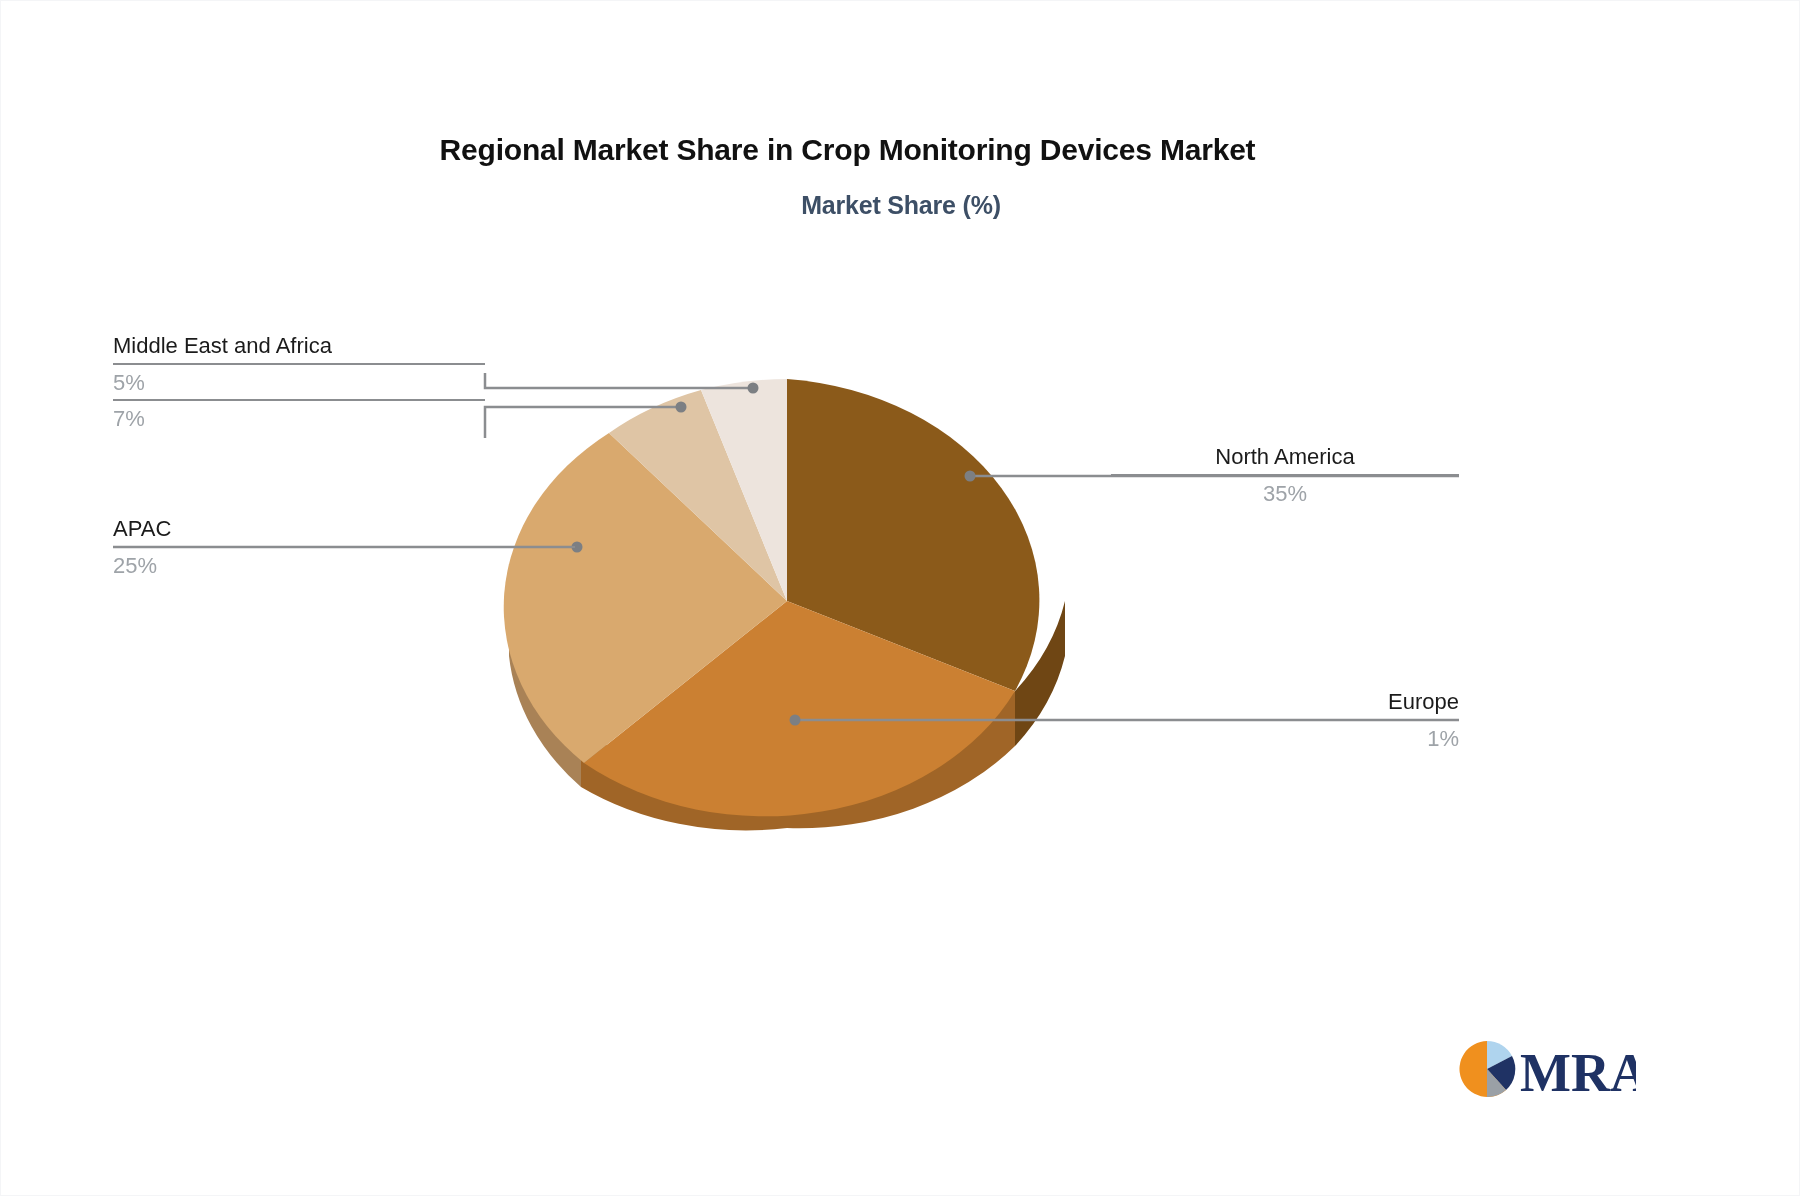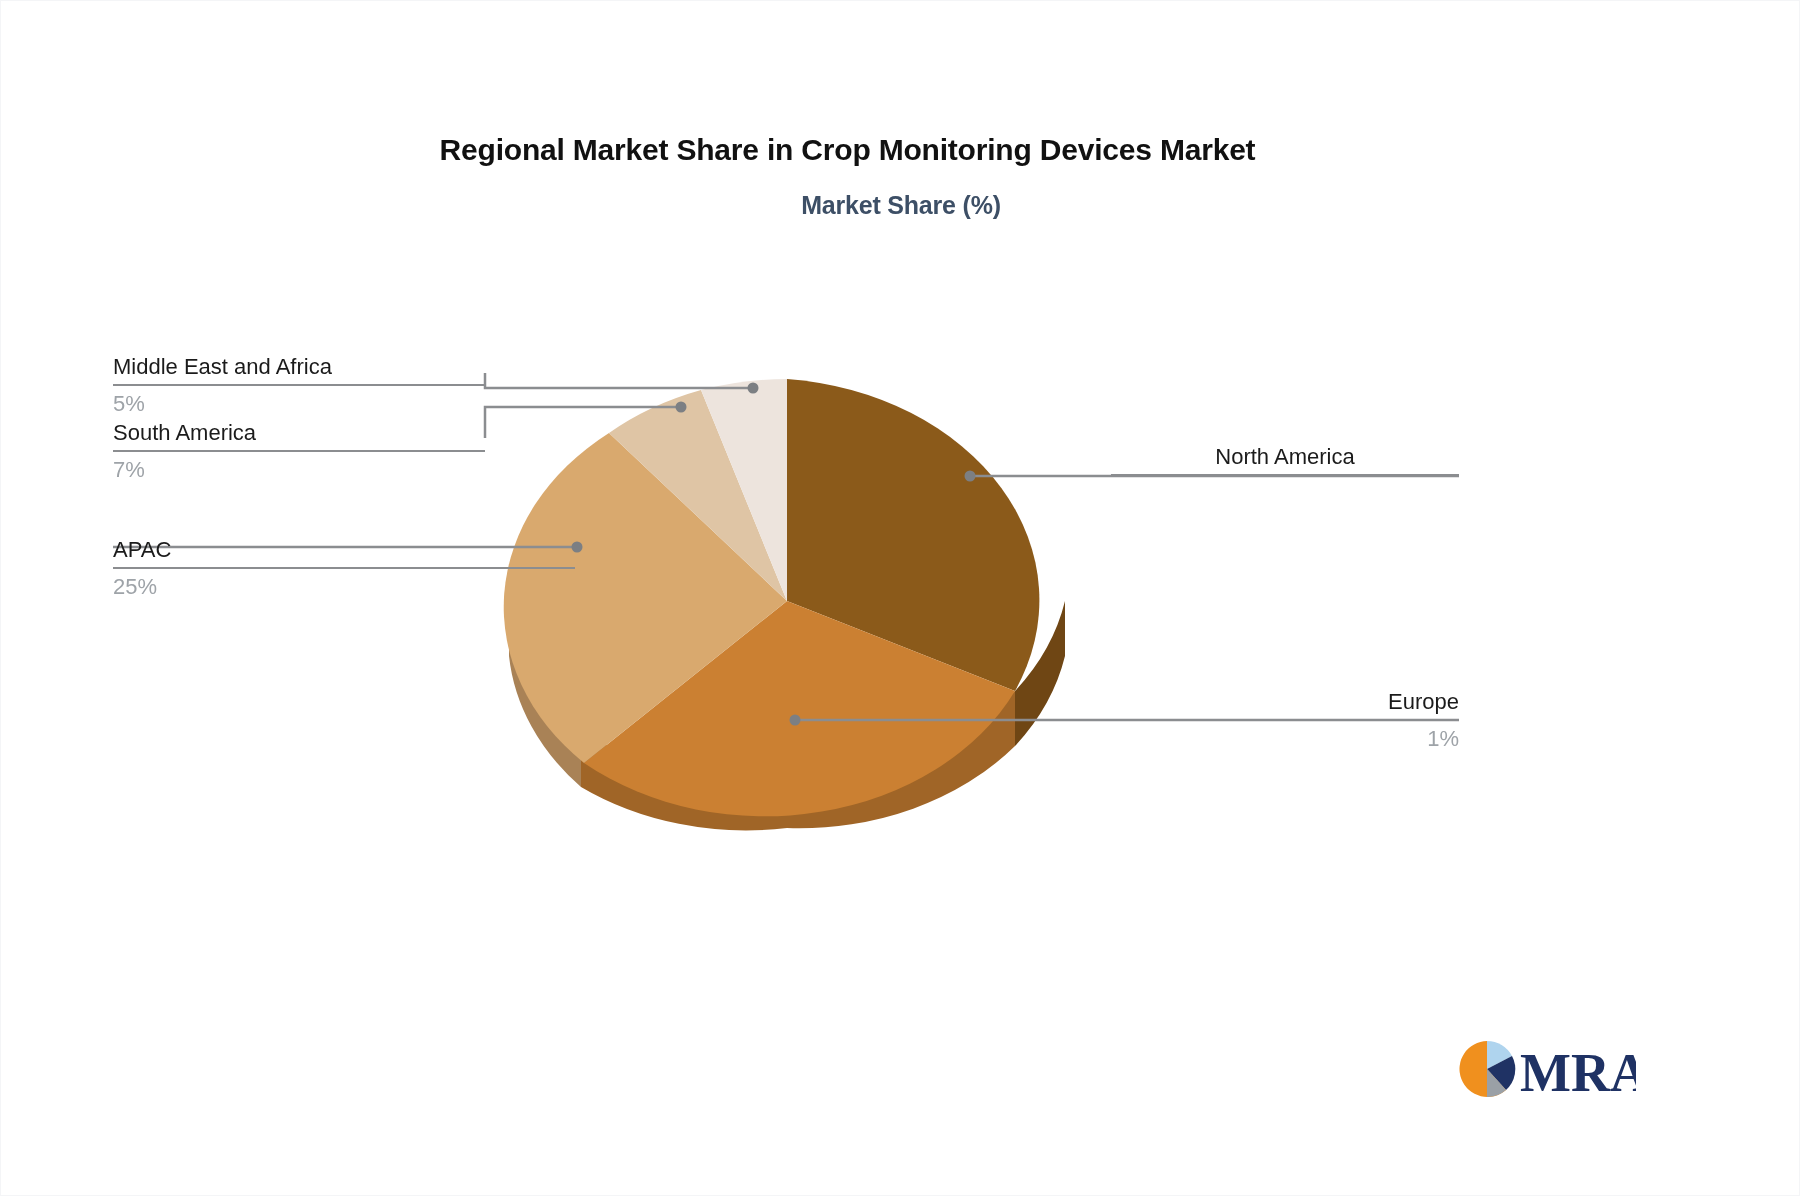--- a/index.html
+++ b/index.html
@@ -59,21 +59,21 @@
   .callout .rule {
     height: 2px;
     background: #8b8d90;
     margin: 2px 0 3px 0;
   }
   .callout .value {
     font-size: 22px;
     color: #9ea3a8;
     line-height: 30px;
   }
-  .callout.left { text-align: left; margin-top: 21px; }
+  .callout.left { text-align: left; }
   .callout.right { text-align: right; }
 
   
   #callout-mea   { left: 112px; top: 330px; width: 372px; }
   #callout-sa    { left: 112px; top: 396px; width: 372px; }
   #callout-apac  { left: 112px; top: 513px; width: 462px; }
   #callout-na    { left: 1110px; top: 441px; width: 348px; text-align: center; }
   #callout-eu    { left: 1110px; top: 686px; width: 348px; }
 
   #logo {
@@ -153,34 +153,34 @@
     </g>
   </svg>
 
   <div class="callout left" id="callout-mea">
     <div class="label">Middle East and Africa</div>
     <div class="rule"></div>
     <div class="value">5%</div>
   </div>
 
   <div class="callout left" id="callout-sa">
-    <div class="label">South America</div>
     <div class="rule"></div>
     <div class="value">7%</div>
   </div>
 
   <div class="callout left" id="callout-apac">
     <div class="label">APAC</div>
     <div class="rule"></div>
     <div class="value">25%</div>
   </div>
 
   <div class="callout right" id="callout-na">
     <div class="label">North America</div>
     <div class="rule"></div>
+    <div class="value">35%</div>
   </div>
 
   <div class="callout right" id="callout-eu">
     <div class="label">Europe</div>
     <div class="rule"></div>
     <div class="value">1%</div>
   </div>
 
   <svg id="logo" viewBox="0 0 180 70">
     <g>

